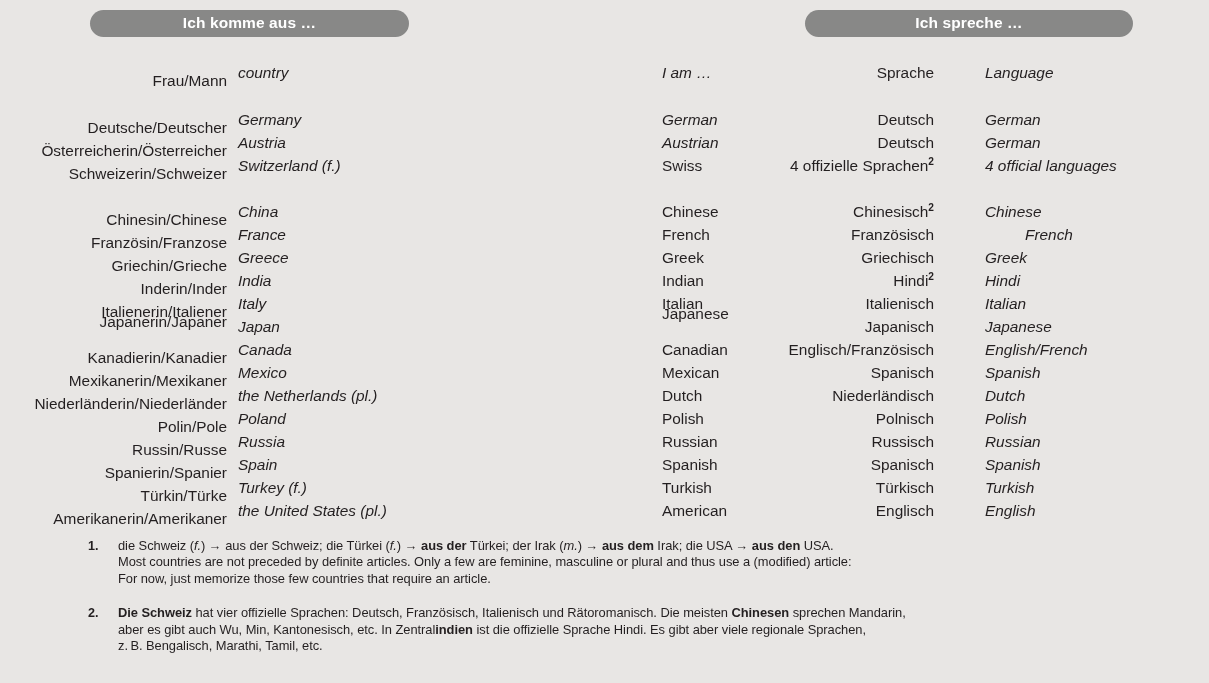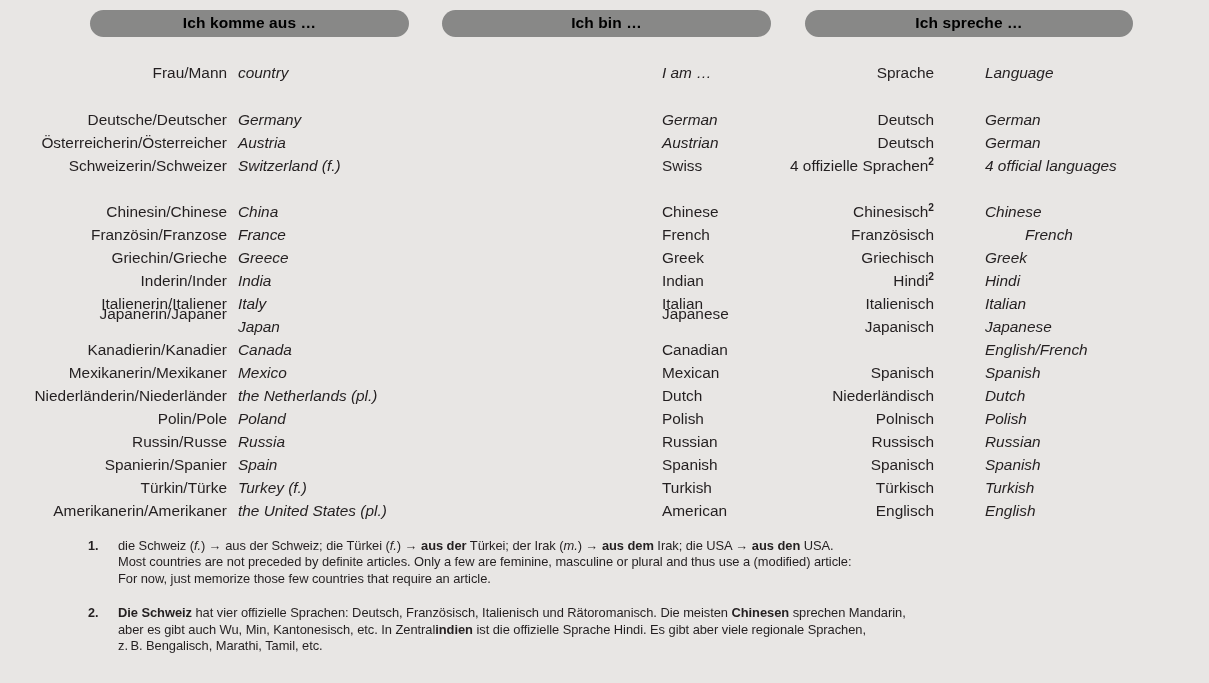--- a/index.html
+++ b/index.html
@@ -23,21 +23,21 @@
     left: 0;
     width: 1209px;
     height: 28px;
   }
   .pill {
     position: absolute;
     top: 0;
     height: 27px;
     background: #888887;
     border-radius: 14px;
-    color: #000000;
+    color: #ffffff;
     font-size: 15.5px;
     font-weight: bold;
     letter-spacing: 0.1px;
     display: flex;
     align-items: center;
     justify-content: center;
     box-sizing: border-box;
     padding-bottom: 1px;
   }
   .pill-1 { left: 90px;  width: 319px; }
@@ -79,21 +79,21 @@
   }
   .en.ital { font-style: italic; }
   sup {
     font-size: 0.66em;
     vertical-align: super;
     line-height: 0;
     font-weight: bold;
   }      
   .c1 .en { left: 238px; }
   
-  .c2 .de { right: 555px; }      
+  .c2 .de { right: 555px; margin-top: 8px; }      
   .c2 .en { left: 662px; }
   
   .c3 .de { right: 231px; }      
   .c3 .en { left: 985px; }
 
   
   .footnotes {
     position: absolute;
     left: 0;
     top: 538px;
@@ -127,21 +127,20 @@
     letter-spacing: -0.05px;
   }
   .fn-line b { font-weight: bold; }
   .fn-line i { font-style: italic; }
 </style>
 </head>
 <body>
 
 <div class="headers">
   <div class="pill pill-1">Ich komme aus …</div>
-  <div class="pill pill-2">Ich bin …</div>
   <div class="pill pill-3">Ich spreche …</div>
 </div>
 
 <div class="columns">
   <div class="vcol vcol-1 c1" id="col-0">
       <div class="vrow" style="top: 61px; left: 0px; right: 0px;">
         <div class="en ital">country</div>
       </div>
       <div class="vrow" style="top: 108px; left: 0px; right: 0px;">
         <div class="en ital">Germany</div>
@@ -304,20 +303,21 @@
       </div>
       <div class="vrow" style="top: 292px; left: 0px; right: 0px;">
         <div class="de">Italienisch</div>
         <div class="en ital">Italian</div>
       </div>
       <div class="vrow" style="top: 315px; left: 0px; right: 0px;">
         <div class="de">Japanisch</div>
         <div class="en ital">Japanese</div>
       </div>
       <div class="vrow" style="top: 338px; left: 0px; right: 0px;">
+        <div class="de">Englisch/Französisch</div>
         <div class="en ital">English/French</div>
       </div>
       <div class="vrow" style="top: 361px; left: 0px; right: 0px;">
         <div class="de">Spanisch</div>
         <div class="en ital">Spanish</div>
       </div>
       <div class="vrow" style="top: 384px; left: 0px; right: 0px;">
         <div class="de">Niederländisch</div>
         <div class="en ital">Dutch</div>
       </div>

